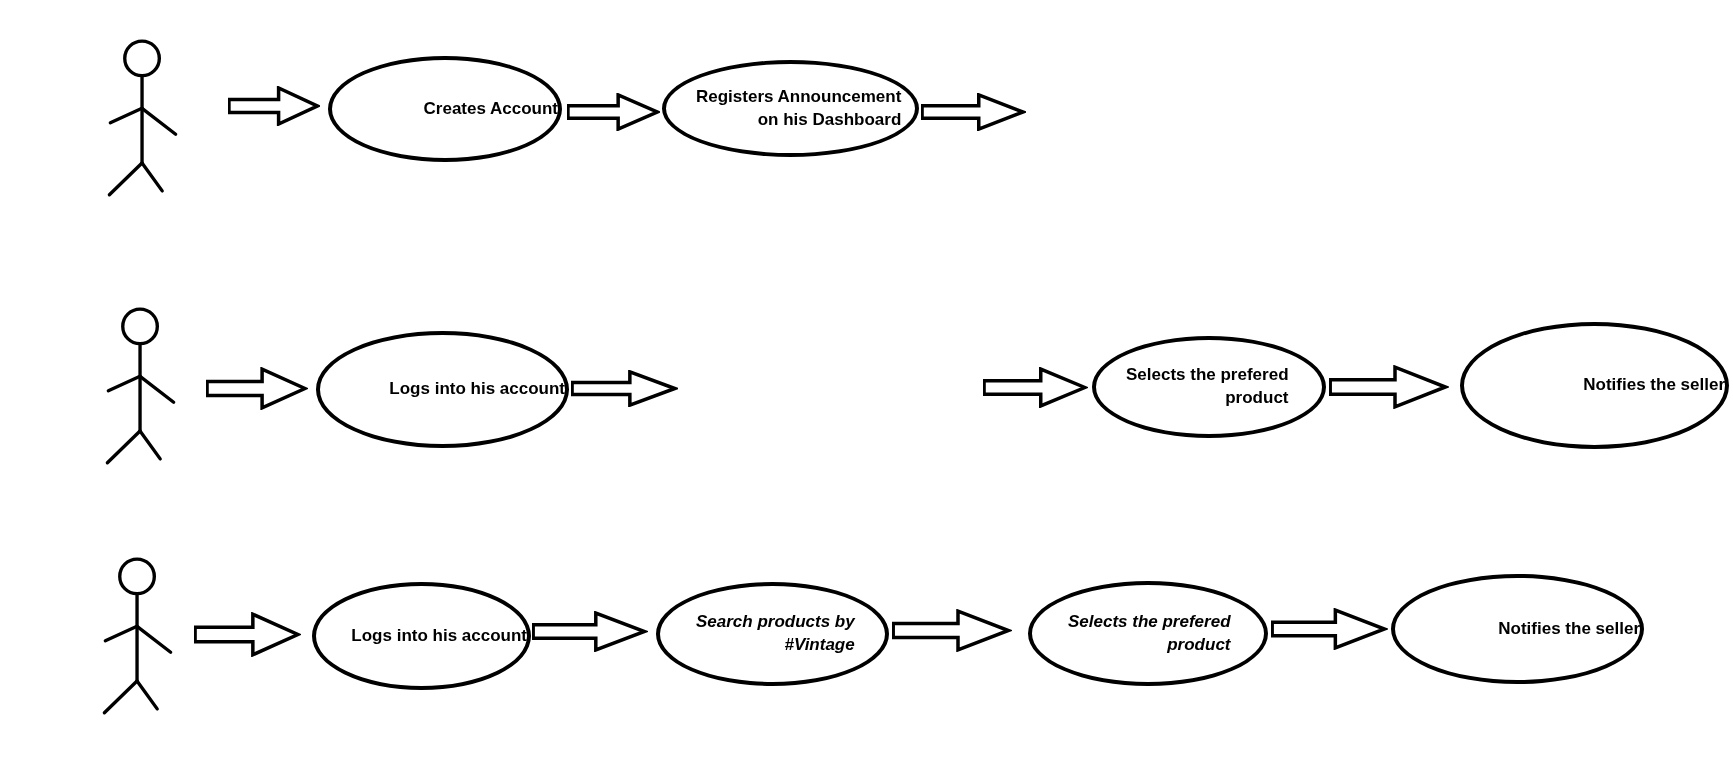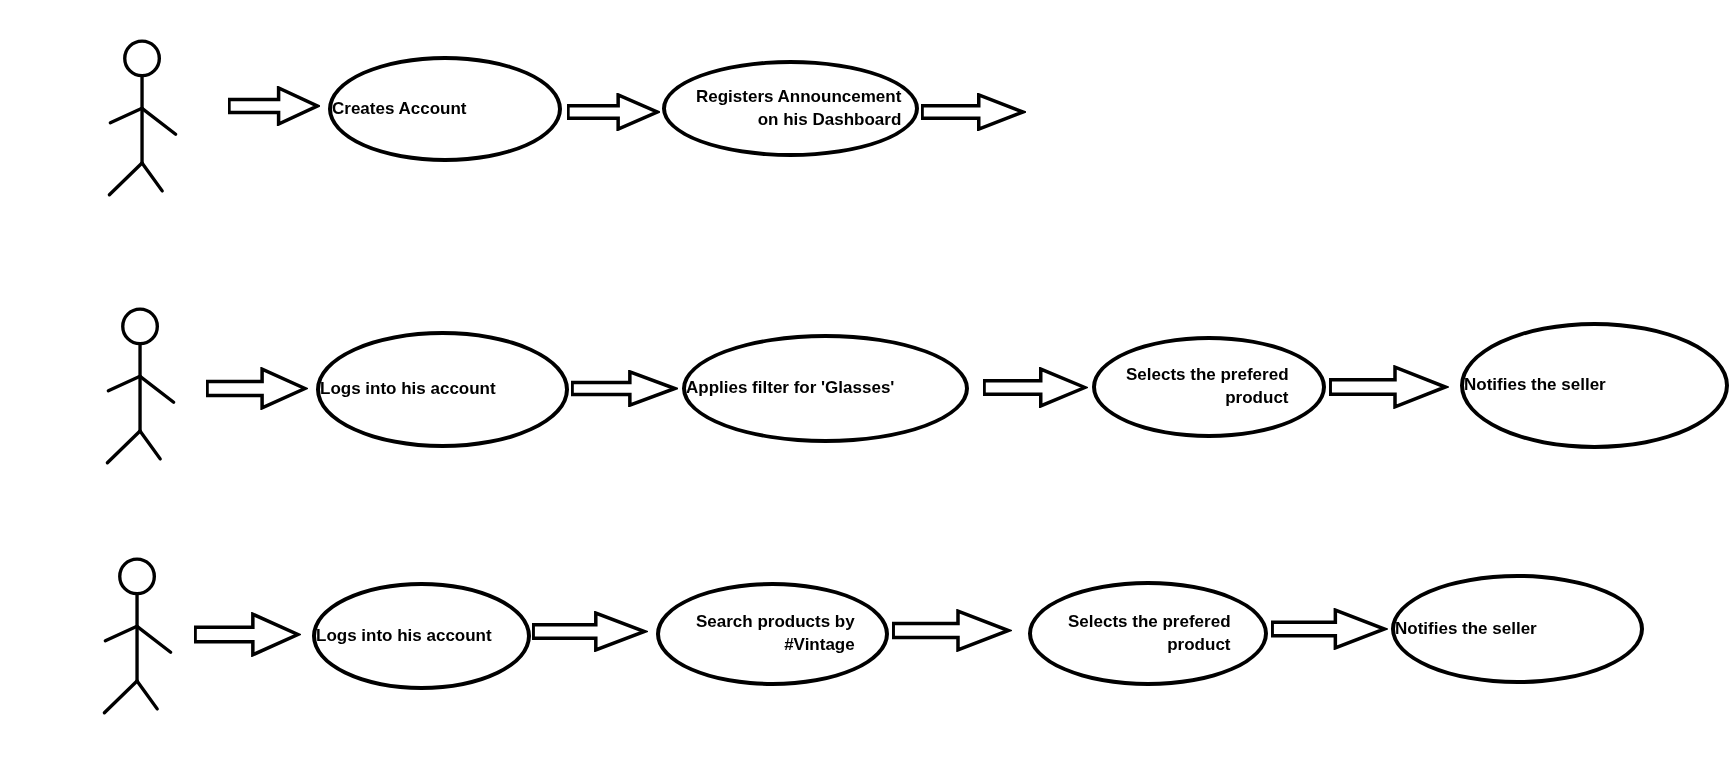--- a/index.html
+++ b/index.html
@@ -21,37 +21,37 @@
   .arrow {
     position: absolute;
   }
   .node {
     position: absolute;
     border: 4px solid #000000;
     border-radius: 50%;
     box-sizing: border-box;
     display: flex;
     align-items: center;
-    justify-content: flex-start;
+    justify-content: flex-end;
     background: #ffffff;
   }
   .node .label {
     font-size: 17px;
     font-weight: bold;
     color: #000000;
     line-height: 1.35;
     white-space: pre-line;
   }
   .node.center { text-align: center; }
   .node.left {
     justify-content: flex-start;
     text-align: right;
   }
   .node.left .label { padding-left: 30px; padding-right: 6px; }
-  .node.pad36 .label { padding-left: 36px; }
+  .node.pad36 .label { padding-left: 36px; font-style: italic; }
   .defs-holder { position: absolute; width: 0; height: 0; }
 </style>
 </head>
 <body>
 
 <div class="canvas">
 
   <svg class="defs-holder" aria-hidden="true">
     <defs>
       <g id="stick-figure" stroke="#000000" stroke-width="3.5" fill="none" stroke-linecap="round">
@@ -101,23 +101,20 @@
     </svg>
 
   <div class="node center" style="left:316px; top:331px; width:253px; height:117px">
     <span class="label">Logs into his account</span>
   </div>
 
   <svg class="arrow" style="left:571px; top:370px; width:107px; height:37px" viewBox="0 0 100 40" preserveAspectRatio="none">
       <use href="#block-arrow"></use>
     </svg>
 
-  <div class="node center" style="left:682px; top:334px; width:287px; height:109px">
-    <span class="label">Applies filter for 'Glasses'</span>
-  </div>
 
   <svg class="arrow" style="left:983px; top:367px; width:105px; height:41px" viewBox="0 0 100 40" preserveAspectRatio="none">
       <use href="#block-arrow"></use>
     </svg>
 
   <div class="node left" style="left:1092px; top:336px; width:234px; height:102px">
     <span class="label">Selects the prefered
 product</span>
   </div>
 

